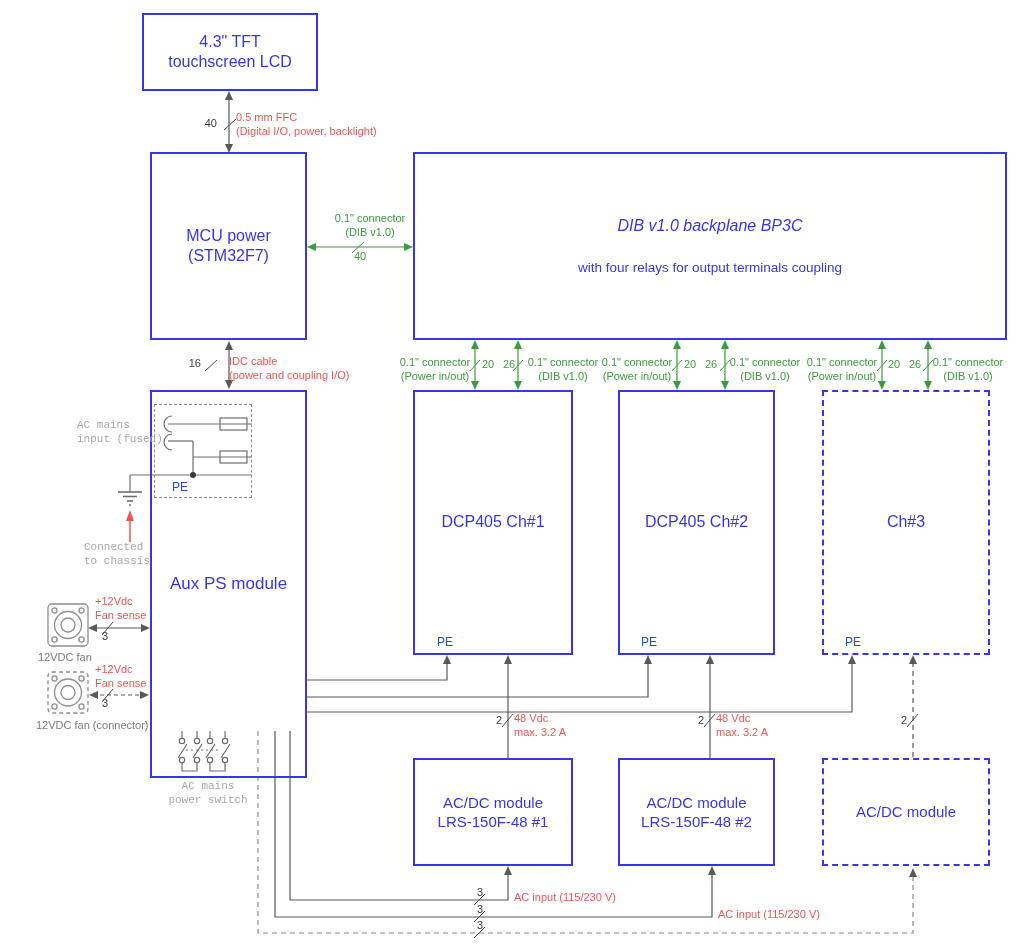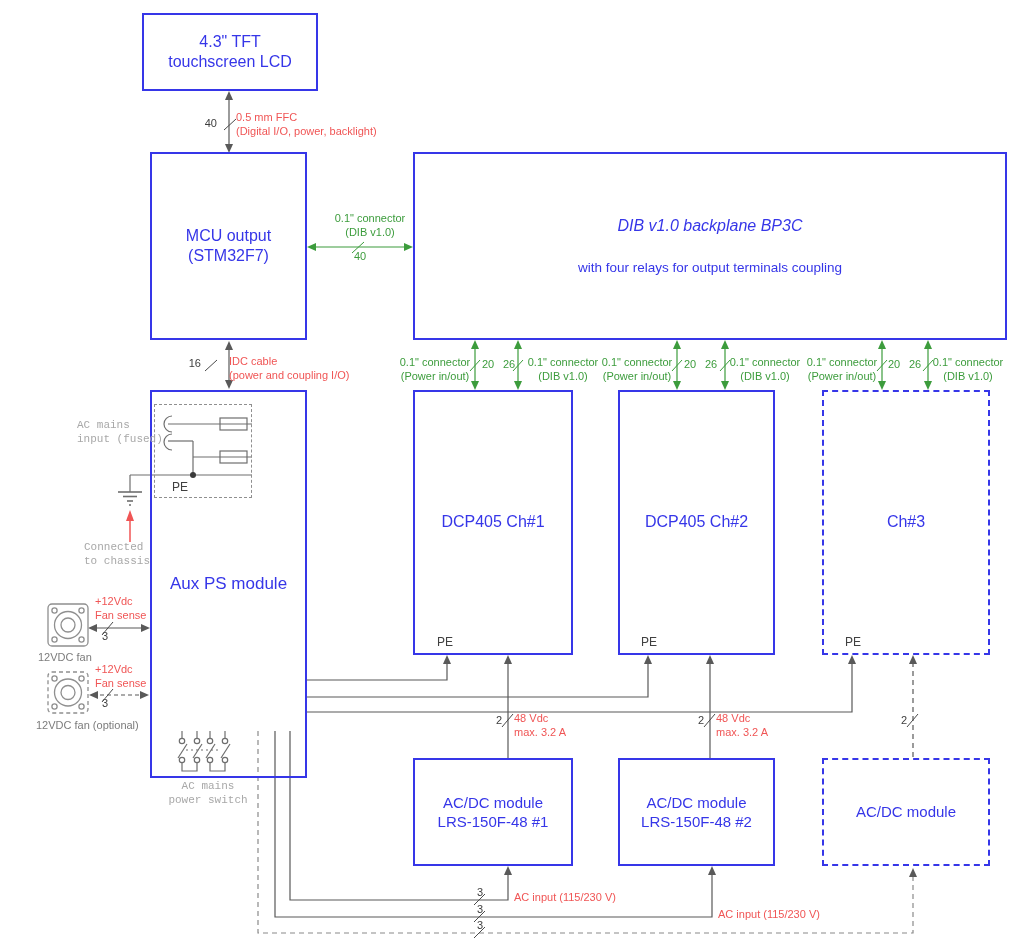--- a/index.html
+++ b/index.html
@@ -9,21 +9,21 @@
        color:var(--blue,#3636e8);display:flex;align-items:center;justify-content:center;
        text-align:center;white-space:pre-line;font-size:16px;line-height:1.28;background:transparent;}
   .box.dashed{border-style:dashed;}
   .t1{font-size:16px;font-style:italic;}
   .t2{font-size:13.5px;margin-top:2px;}
   .lbl{position:absolute;font-size:11px;line-height:1.25;white-space:pre-line;color:#3d3d3d;}
   .red{color:var(--red,#f05555);}
   .green{color:var(--green,#3c9c3c);}
   .grayl{color:#a8a8a8;font-family:Liberation Mono, monospace;}
   .dgray{color:#7c7c7c;}
-  .pe{color:#404040;font-size:12px;}
+  .pe{color:#1d4ed8;font-size:12px;}
   .ctr{text-align:center;}
   .rt{text-align:right;}
   .dashbox{position:absolute;box-sizing:border-box;border:1.5px dashed #8f8f8f;}
   
   .wl{stroke:#595959;stroke-width:1.2;fill:none;}
   .wh{fill:#595959;stroke:none;}
   .sl1{stroke:#4a4a4a;stroke-width:1;fill:none;}
   .gl{stroke:var(--green,#3c9c3c);stroke-width:1.2;fill:none;}
   .gh{fill:var(--green,#3c9c3c);stroke:none;}
   .gs{stroke:var(--green,#3c9c3c);stroke-width:1;fill:none;}
@@ -210,21 +210,21 @@
         <circle class="fan" cx="81.5" cy="678.5" r="2.6"></circle>
     <circle class="fan" cx="54.5" cy="706.5" r="2.6"></circle>
         <circle class="fan" cx="81.5" cy="706.5" r="2.6"></circle>
     <circle class="fan" cx="68" cy="692.5" r="13.5"></circle>
         <circle class="fan" cx="68" cy="692.5" r="7"></circle>
   </g>
 </svg>
 
 <div class="box" style="left:142px;top:13px;width:176px;height:78px"><span>4.3" TFT
 touchscreen LCD</span></div>
-<div class="box" style="left:150px;top:152px;width:157px;height:188px"><span>MCU output
+<div class="box" style="left:150px;top:152px;width:157px;height:188px"><span>MCU power
 (STM32F7)</span></div>
 <div class="box" style="left:413px;top:152px;width:594px;height:188px">
   <div>
     <div class="t1">DIB v1.0 backplane BP3C</div>
     <div class="t2">with four relays for output terminals coupling</div>
   </div>
 </div>
 <div class="box" style="left:150px;top:390px;width:157px;height:388px;font-size:17px"><span>Aux PS module</span></div>
 <div class="box" style="left:413px;top:390px;width:160px;height:265px"><span>DCP405 Ch#1</span></div>
 <div class="box" style="left:618px;top:390px;width:157px;height:265px"><span>DCP405 Ch#2</span></div>
@@ -276,21 +276,21 @@
 <div class="lbl grayl" style="left:84px;top:541px">Connected
 to chassis</div>
 
 <div class="lbl red" style="left:95px;top:595px">+12Vdc
 Fan sense</div>
 <div class="lbl ctr" style="left:98px;top:630px;width:14px">3</div>
 <div class="lbl dgray" style="left:38px;top:651px">12VDC fan</div>
 <div class="lbl red" style="left:95px;top:663px">+12Vdc
 Fan sense</div>
 <div class="lbl ctr" style="left:98px;top:697px;width:14px">3</div>
-<div class="lbl dgray" style="left:36px;top:719px">12VDC fan (optional)</div>
+<div class="lbl dgray" style="left:36px;top:719px">12VDC fan (connector)</div>
 
 <div class="lbl grayl ctr" style="left:156px;top:780px;width:104px">AC mains
 power switch</div>
 
 <div class="lbl pe" style="left:437px;top:635px">PE</div>
 <div class="lbl pe" style="left:641px;top:635px">PE</div>
 <div class="lbl pe" style="left:845px;top:635px">PE</div>
 
 <div class="lbl rt" style="left:490px;top:714px;width:12px">2</div>
 <div class="lbl red" style="left:514px;top:712px">48 Vdc

